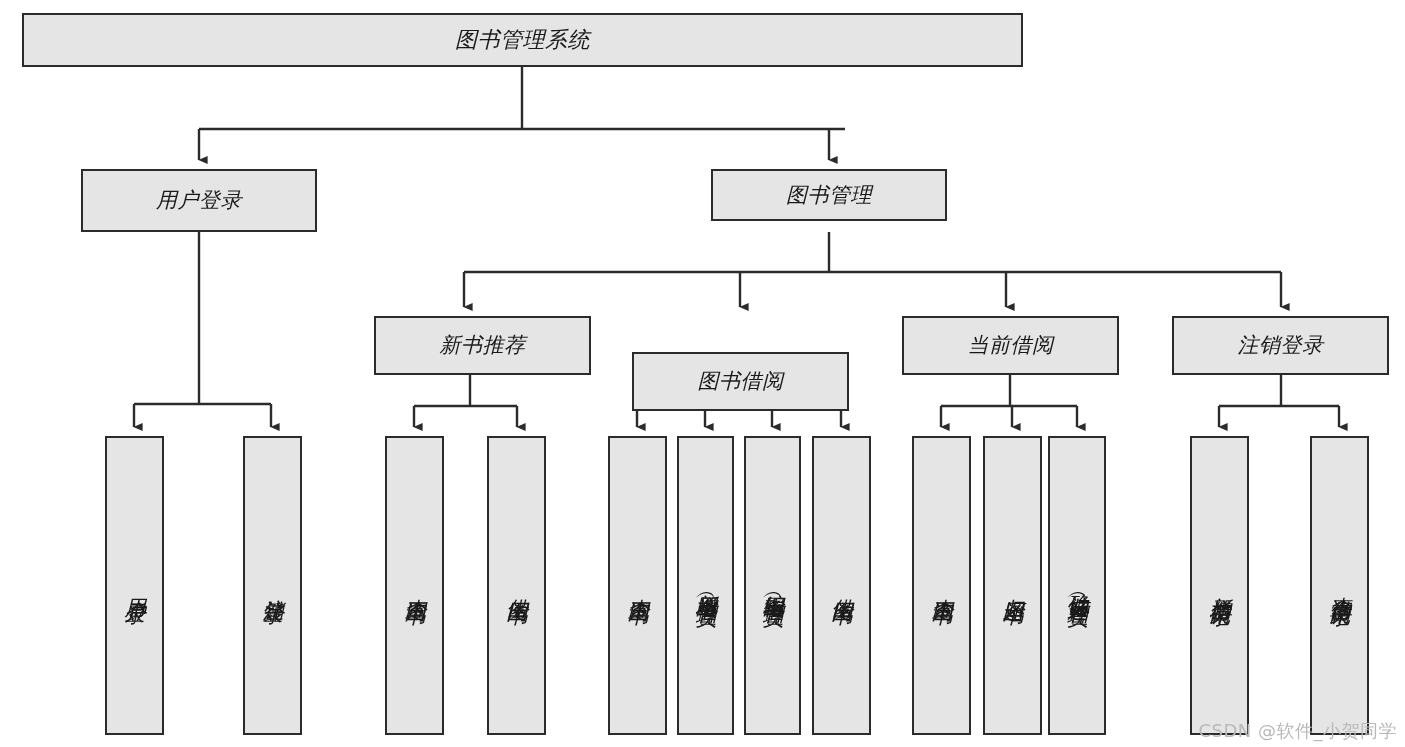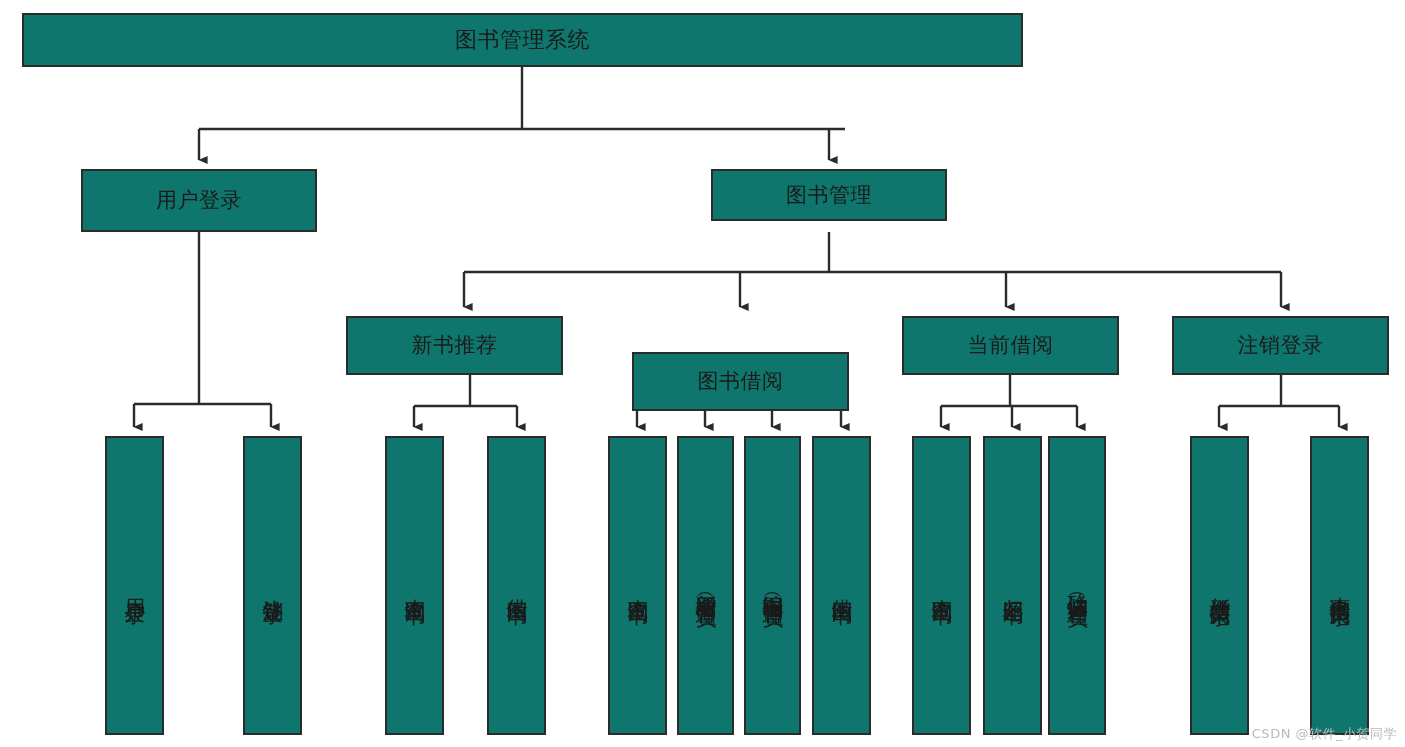--- a/index.html
+++ b/index.html
@@ -22,26 +22,27 @@
   svg.edges {
     position: absolute;
     top: 0;
     left: 0;
     width: 1405px;
     height: 747px;
   }
   .node {
     position: absolute;
     box-sizing: border-box;
-    background: #0f766e;
+    background: #e5e5e5;
     border: 2px solid #2b2b2b;
     display: flex;
     align-items: center;
     justify-content: center;
     color: #1a1a1a;
+    font-style: italic;
   }
   .node-label {
     display: block;
     text-align: center;
     line-height: 1.18;
     letter-spacing: 0.5px;
   }
   
   .node.horiz .node-label {
     writing-mode: horizontal-tb;
@@ -61,21 +62,21 @@
     text-orientation: upright;
     font-size: 21px;
     line-height: 1.1;
     letter-spacing: 2px;
     white-space: nowrap;
   }
   .watermark {
     position: absolute;
     right: 8px;
     bottom: 4px;
-    font-size: 13px;
+    font-size: 18px;
     color: #b9b9b9;
     letter-spacing: 0.5px;
     white-space: nowrap;
     user-select: none;
   }
 </style>
 </head>
 <body>
 
 <div id="diagram-root">
@@ -135,21 +136,21 @@
   </div>
 
   <div class="node horiz" style="left:81px; top:169px; width:236px; height:63px;">
     <span class="node-label">用户登录</span>
   </div>
 
   <div class="node horiz" style="left:711px; top:169px; width:236px; height:52px;">
     <span class="node-label">图书管理</span>
   </div>
 
-  <div class="node horiz" style="left:346px; top:316px; width:217px; height:59px;">
+  <div class="node horiz" style="left:374px; top:316px; width:217px; height:59px;">
     <span class="node-label">新书推荐</span>
   </div>
 
   <div class="node horiz" style="left:632px; top:316px; width:217px; height:59px;margin-top:36px;">
     <span class="node-label">图书借阅</span>
   </div>
 
   <div class="node horiz" style="left:902px; top:316px; width:217px; height:59px;">
     <span class="node-label">当前借阅</span>
   </div>

